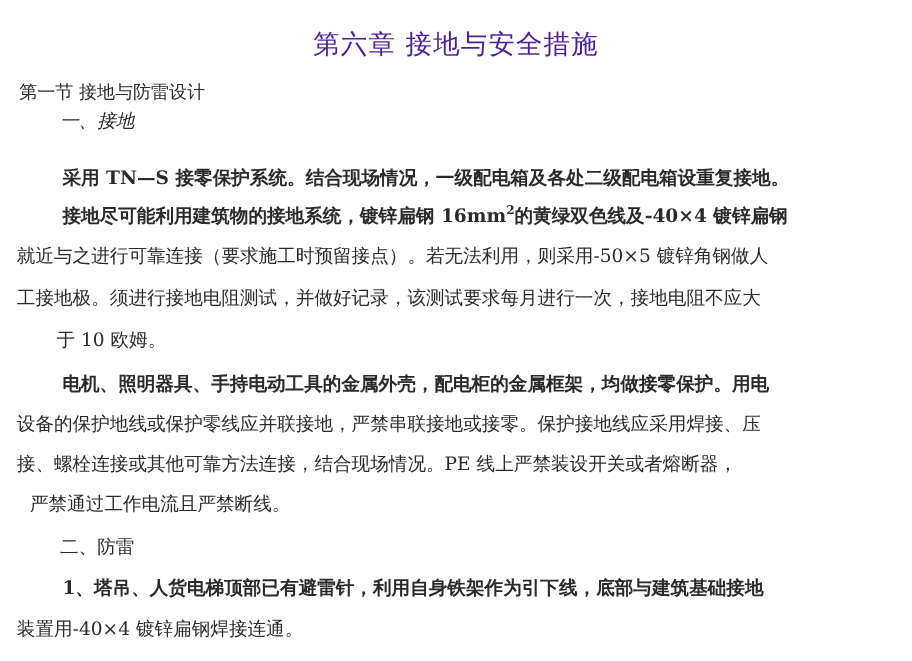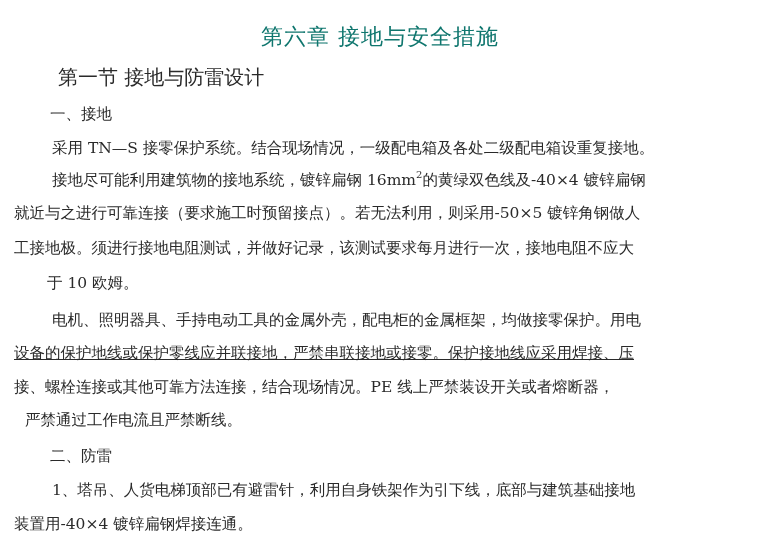--- a/index.html
+++ b/index.html
@@ -3,55 +3,55 @@
 <meta charset="utf-8">
 <style>
   html, body { margin: 0; padding: 0; background: #ffffff; }
   body {
     width: 760px; height: 551px; overflow: hidden; position: relative;
     font-family: "DejaVu Serif", "Liberation Serif", serif;
     color: #222;
   }
   .title {
     position: absolute; top: 22px; left: 0; width: 760px; text-align: center;
-    font-size: 22px; letter-spacing: 1px; color: #0f766e;
+    font-size: 22px; letter-spacing: 1px; color: #4c1d95;
   }
   .line {
     position: absolute; left: 0; white-space: nowrap;
     font-size: 15.5px; color: #2a2a2a; line-height: 20px;
   }
-  .sec { left: 16px; top: 67px; font-size: 20px; margin-left: 42px; }
+  .sec { left: 16px; top: 67px; font-size: 15px; }
   .sub { left: 50px; }
-  .indent { left: 52px; }
+  .indent { left: 52px; font-weight: bold; }
   .flush { left: 14px; }
   sup { font-size: 10px; vertical-align: 7px; line-height: 0; }
 </style>
 </head>
 <body>
 
 <div>
   <div class="title">第六章  接地与安全措施</div>
 
   <div class="line sec">第一节  接地与防雷设计</div>
 
-  <div class="line sub" style="top:104px;">一、接地</div>
+  <div class="line sub" style="top:91px;font-style:italic;">一、接地</div>
 
   <div class="line indent" style="top:138px;">采用 TN—S 接零保护系统。结合现场情况，一级配电箱及各处二级配电箱设重复接地。</div>
 
   <div class="line indent" style="top:170px;"><span>接地尽可能利用建筑物的接地系统，镀锌扁钢 16mm</span><sup>2</sup><span>的黄绿双色线及-40×4 镀锌扁钢</span></div>
 
   <div class="line flush" style="top:203px;">就近与之进行可靠连接（要求施工时预留接点）。若无法利用，则采用-50×5  镀锌角钢做人</div>
 
   <div class="line flush" style="top:238px;text-align:right;">工接地极。须进行接地电阻测试，并做好记录，该测试要求每月进行一次，接地电阻不应大</div>
 
   <div class="line flush" style="top:273px;margin-left:33px;">于 10 欧姆。</div>
 
   <div class="line indent" style="top:310px;">电机、照明器具、手持电动工具的金属外壳，配电柜的金属框架，均做接零保护。用电</div>
 
-  <div class="line flush" style="top:343px;text-decoration:underline;">设备的保护地线或保护零线应并联接地，严禁串联接地或接零。保护接地线应采用焊接、压</div>
+  <div class="line flush" style="top:343px;">设备的保护地线或保护零线应并联接地，严禁串联接地或接零。保护接地线应采用焊接、压</div>
 
   <div class="line flush" style="top:377px;">接、螺栓连接或其他可靠方法连接，结合现场情况。PE 线上严禁装设开关或者熔断器，</div>
 
   <div class="line flush" style="top:410px;margin-left:11px;">严禁通过工作电流且严禁断线。</div>
 
   <div class="line sub" style="top:446px;">二、防雷</div>
 
   <div class="line indent" style="top:480px;">1、塔吊、人货电梯顶部已有避雷针，利用自身铁架作为引下线，底部与建筑基础接地</div>
 
   <div class="line flush" style="top:514px;">装置用-40×4 镀锌扁钢焊接连通。</div>

